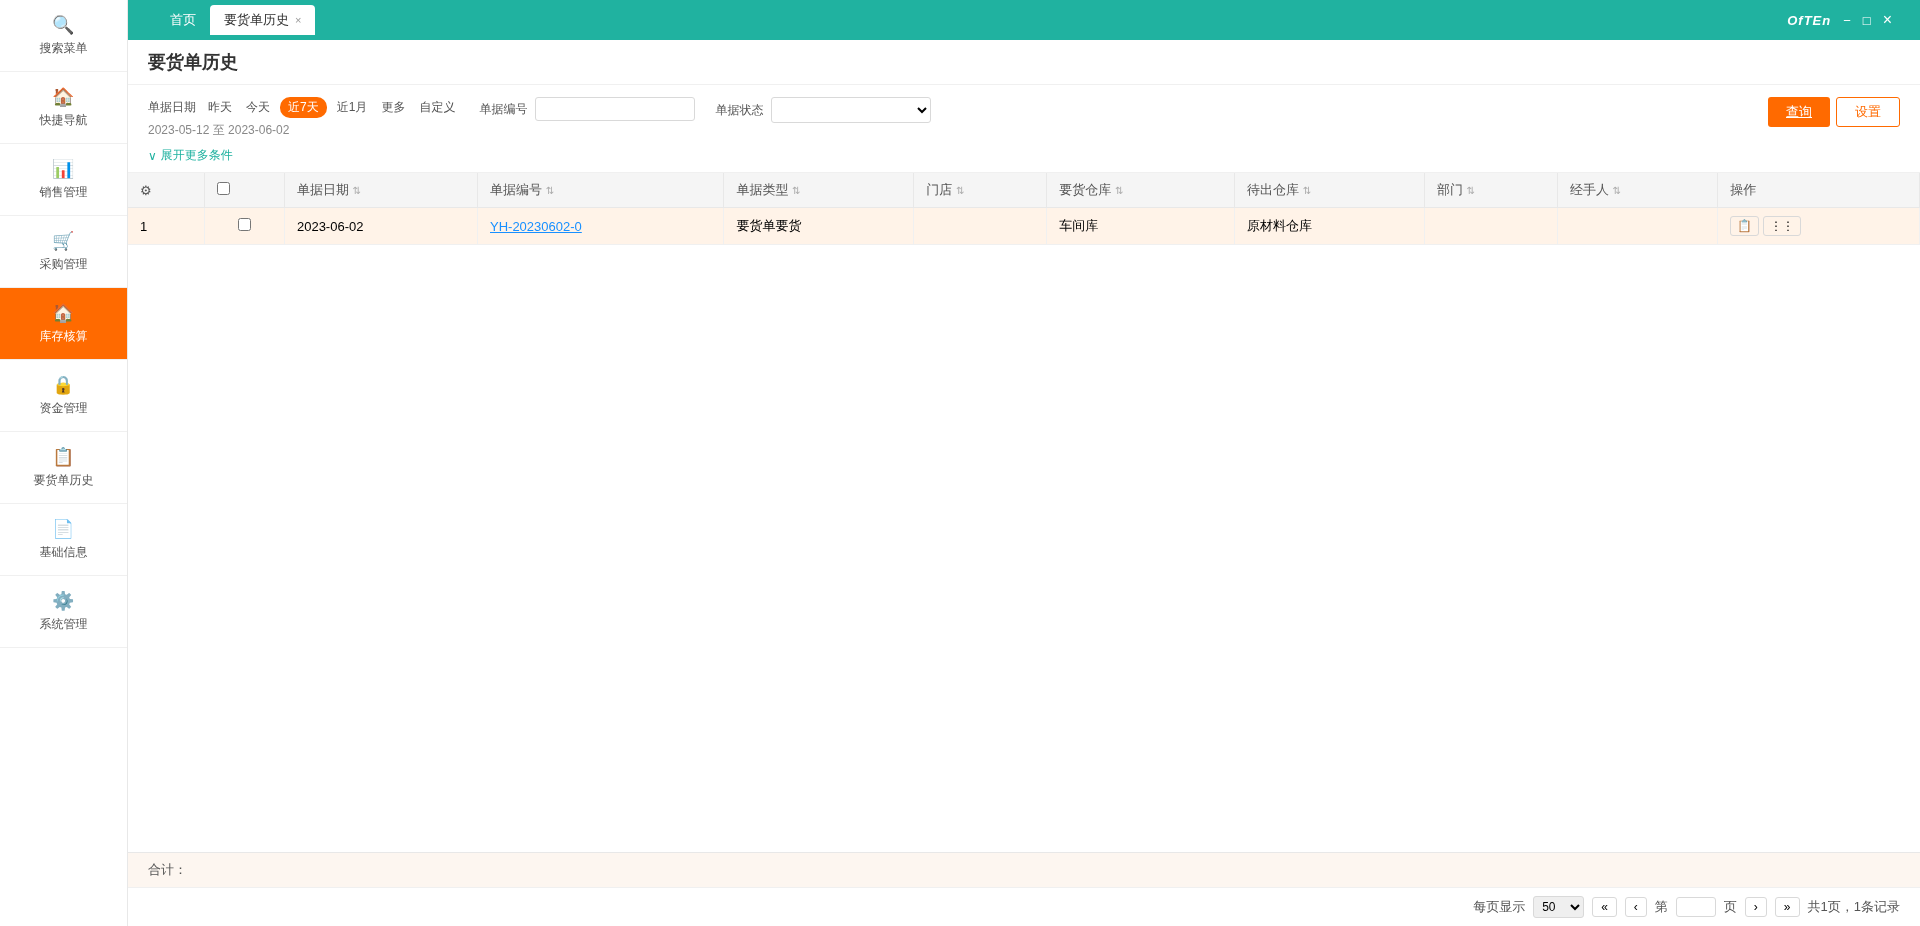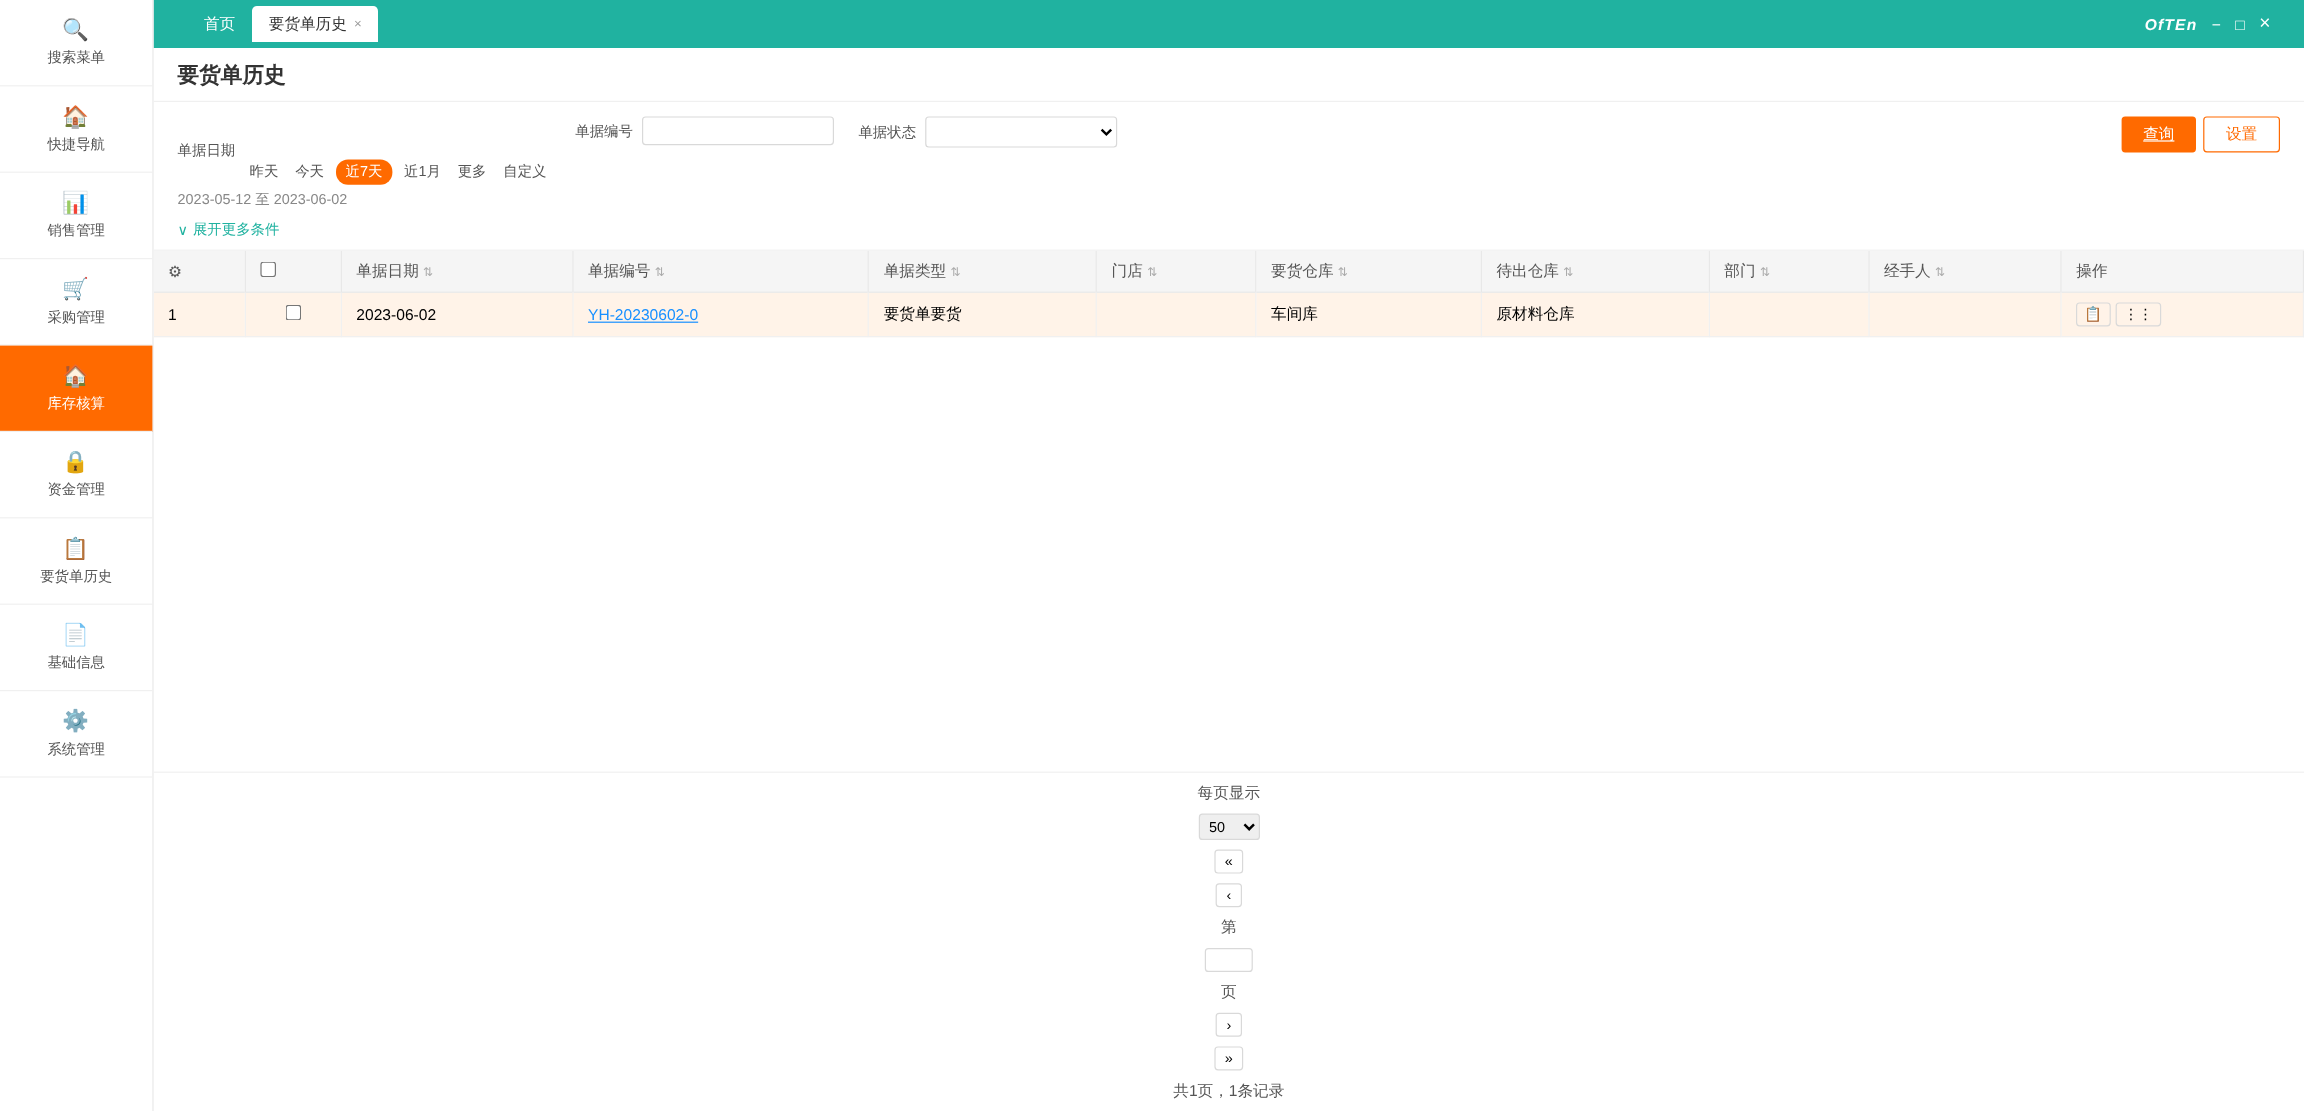--- a/index.html
+++ b/index.html
@@ -168,21 +168,20 @@
       display: flex;
       align-items: center;
       gap: 6px;
     }
     .date-tag {
       font-size: 12px;
       color: #555;
       cursor: pointer;
       padding: 1px 4px;
       border-radius: 2px;
-      margin-top: 36px;
     }
     .date-tag.active {
       background: #ff6a00;
       color: #fff;
       border-radius: 10px;
       padding: 2px 8px;
     }
     .filter-date-range {
       font-size: 12px;
       color: #888;
@@ -262,21 +261,20 @@
     .pagination {
       display: flex;
       align-items: center;
       justify-content: flex-end;
       padding: 8px 20px;
       gap: 8px;
       font-size: 13px;
       color: #555;
       border-top: 1px solid #f0f0f0;
       flex-shrink: 0;
-      flex-direction: column;
     }
     .pagination-select {
       border: 1px solid #d9d9d9;
       border-radius: 3px;
       padding: 2px 4px;
       font-size: 12px;
     }
     .pagination-btn {
       border: 1px solid #d9d9d9;
       background: #fff;
@@ -479,20 +477,23 @@
               <td></td>
               <td>
       <button class="op-btn">📋</button>
       <button class="op-btn">⋮⋮</button>
     </td>
             </tr>
           </tbody>
       </table>
     </div>
 
+    <div class="table-footer">
+      <span>合计：</span>
+    </div>
 
     <div class="pagination">
       <span>每页显示</span>
       <select class="pagination-select">
         
       <option value="10">10</option><option value="20">20</option><option value="50" selected="">50</option><option value="100">100</option></select>
       <button class="pagination-btn">«</button>
       <button class="pagination-btn">‹</button>
       <span>第</span>
       <input type="text" class="pagination-input" style="">

